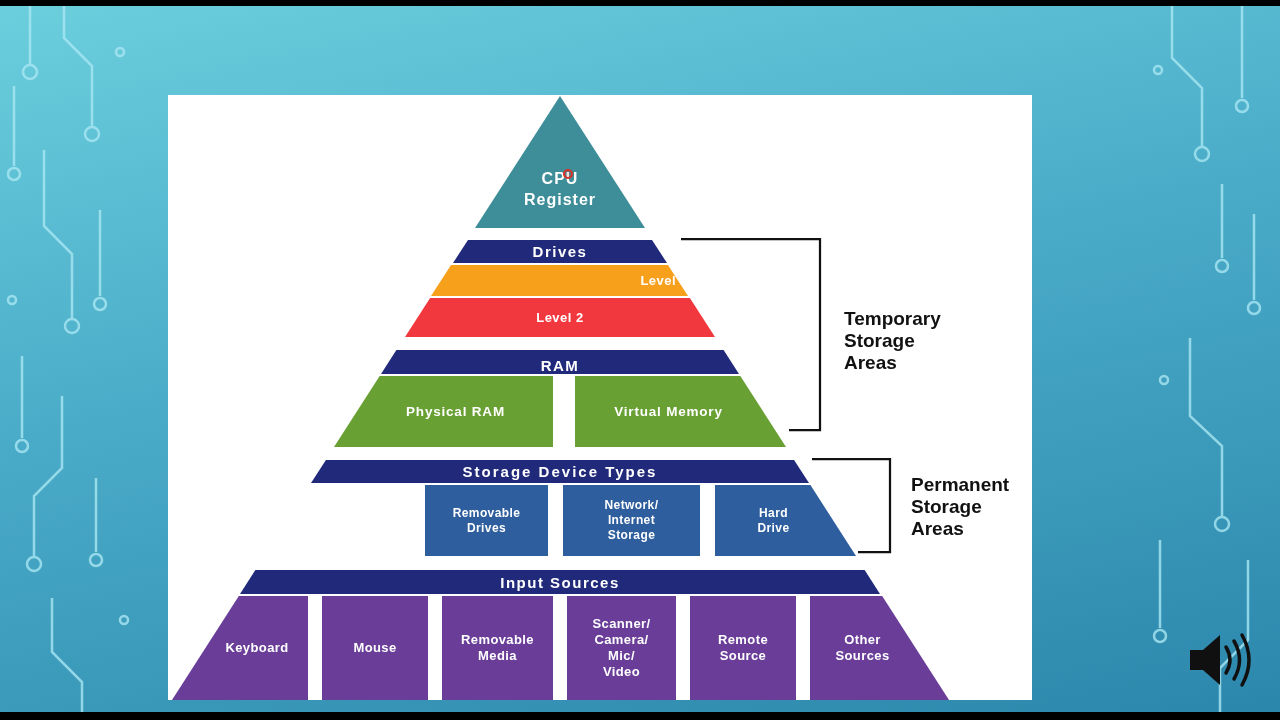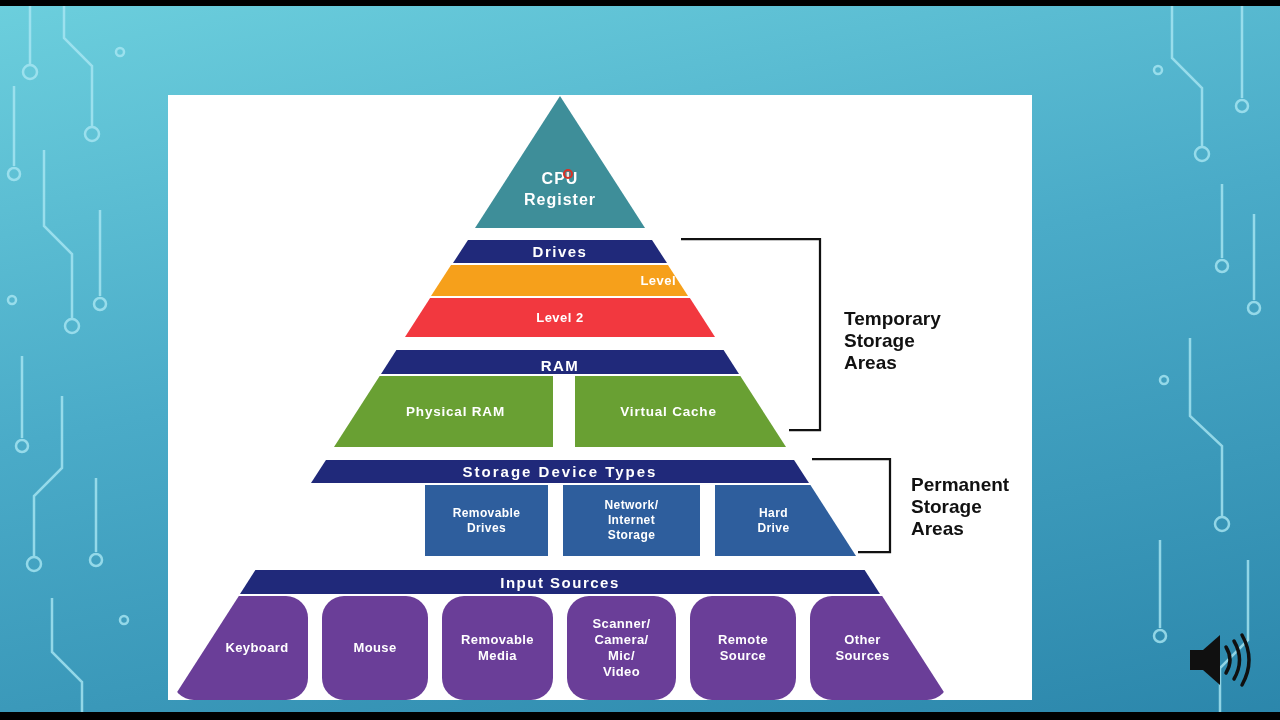--- a/index.html
+++ b/index.html
@@ -48,21 +48,21 @@
                 clip-path:polygon(10.1% 0,89.9% 0,100% 100%,0 100%); }
   .row-blue   { left:264px; top:485px; width:592px; height:71px;
                 clip-path:polygon(7.7% 0,92.3% 0,100% 100%,0 100%); }
   .row-purple { left:172px; top:596px; width:777px; height:104px;
                 clip-path:polygon(8.6% 0,91.4% 0,100% 100%,0 100%); }
 
   .box { position:absolute; top:0; height:100%; display:flex; align-items:center;
          justify-content:center; color:#fff; font-weight:bold; }
   .green  { background:#69a033; font-size:13.5px; letter-spacing:.8px; }
   .blue   { background:#2e5e9d; font-size:12px; line-height:15px; letter-spacing:.4px; }
-  .purple { background:#6a3e98; font-size:13px; line-height:16px; letter-spacing:.4px;border-radius:22px; }
+  .purple { background:#6a3e98; font-size:13px; line-height:16px; letter-spacing:.4px; }
 
   .g1 { left:0;     width:219px; padding-left:24px; }
   .g2 { left:241px; width:211px; padding-right:24px; }
   .b1 { left:0;     width:146px; padding-left:24px; }
   .b2 { left:161px; width:123px; }
   .b3 { left:299px; width:137px; }
   .b4 { left:451px; width:141px; padding-right:24px; }
   .p1 { left:0;     width:136px; padding-left:34px; }
   .p2 { left:150px; width:106px; }
   .p3 { left:270px; width:111px; }
@@ -151,21 +151,21 @@
   </div>
 
   <div class="shape band band-ram">
     <span class="label">RAM</span>
   </div>
   <div class="row row-green">
     <div class="box green g1">
       <span class="label">Physical RAM</span>
     </div>
     <div class="box green g2">
-      <span class="label">Virtual Cache</span>
+      <span class="label">Virtual Memory</span>
     </div>
   </div>
 
   <div class="shape band band-storage">
     <span class="label">Storage Device Types</span>
   </div>
   <div class="row row-blue">
     <div class="box blue b2">
       <span class="label">Removable
 Drives</span>

